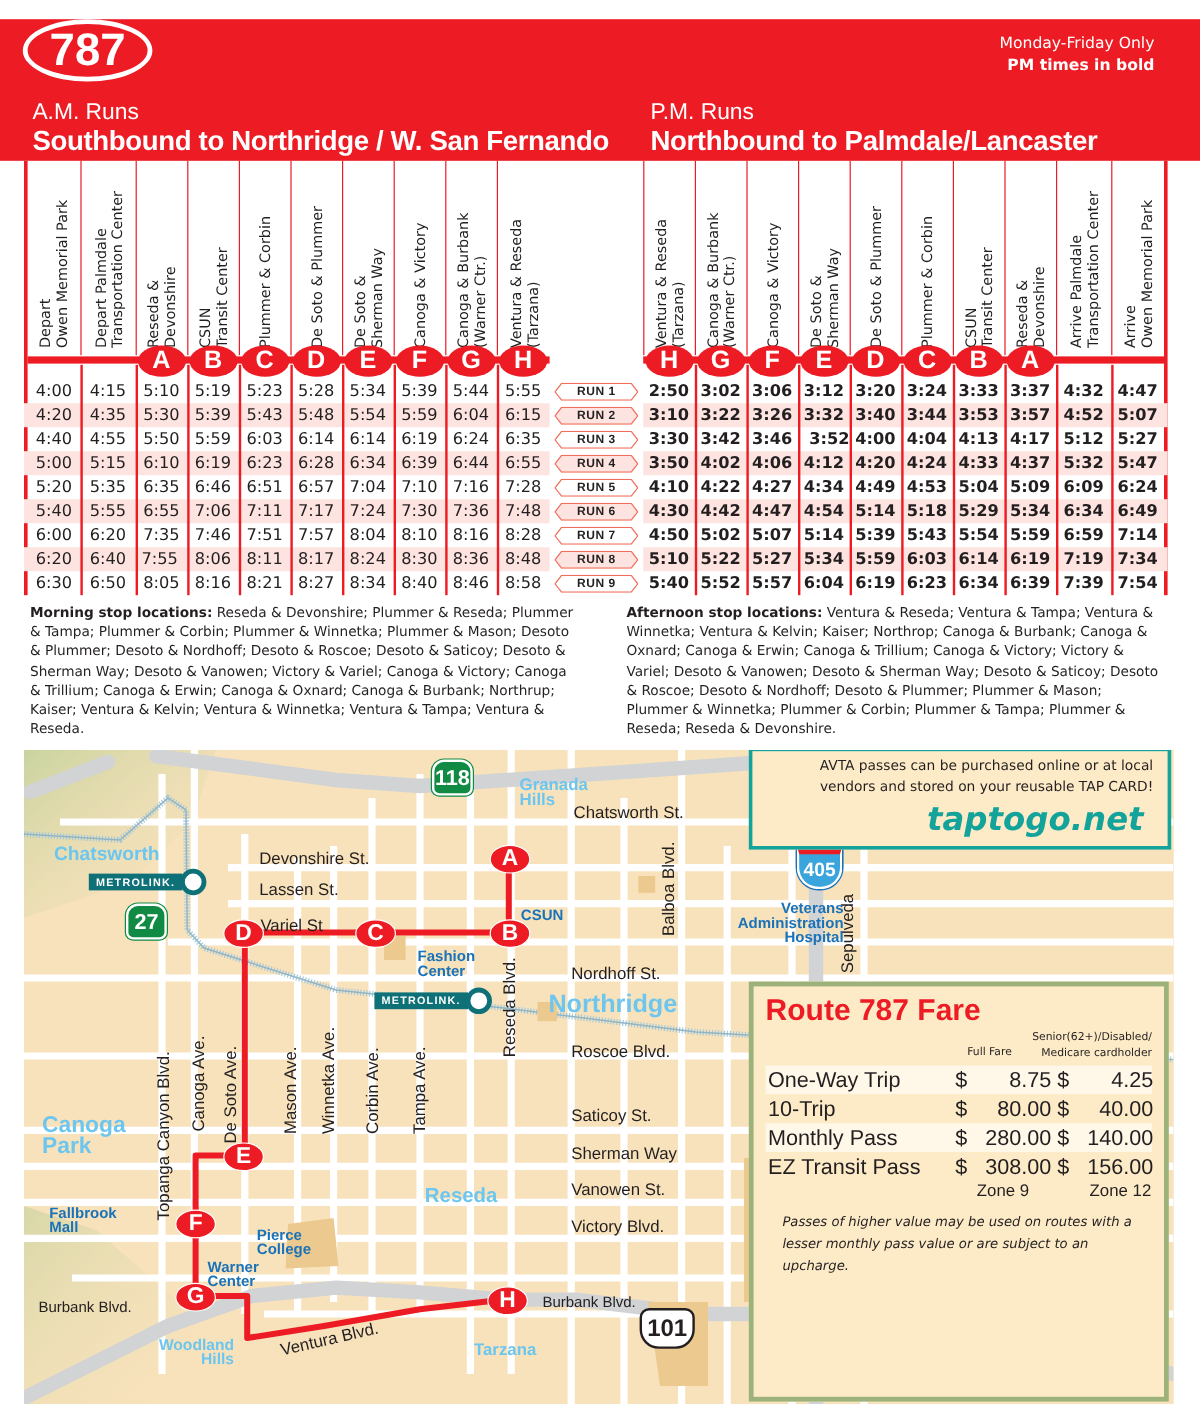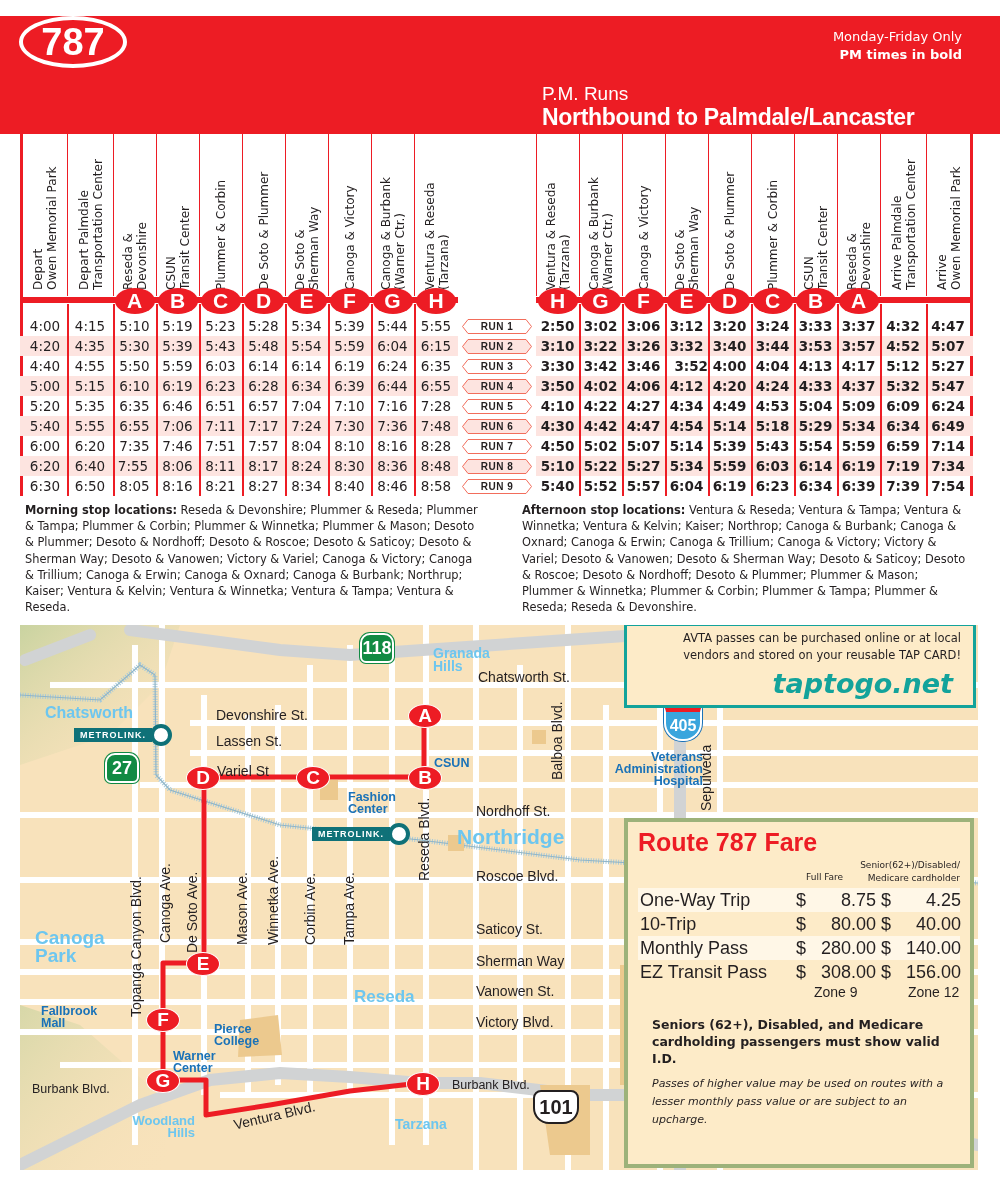--- a/index.html
+++ b/index.html
@@ -79,20 +79,24 @@
   .fare-note2 { margin-top: 8px; font-family: "DejaVu Sans", sans-serif; font-style: italic; font-size: 11px; line-height: 18px; padding-left: 14px; }
 </style>
 </head>
 <body>
 
 <div class="header">
   <div class="route-badge">787</div>
   <div class="service-note">
     <div>Monday-Friday Only</div>
     <div class="b">PM times in bold</div>
+  </div>
+  <div class="dir-block dir-am">
+    <div class="runs">A.M. Runs</div>
+    <div class="dest">Southbound to Northridge / W. San Fernando</div>
   </div>
   <div class="dir-block dir-pm">
     <div class="runs">P.M. Runs</div>
     <div class="dest">Northbound to Palmdale/Lancaster</div>
   </div>
 </div>
 
 <div class="tt tt-am" id="tt-am">
     <div class="tt-frame" style="left: 0px;"></div>
     <div class="red-rule" style="left: 3px; width: 435px;"></div>
@@ -659,16 +663,15 @@
           <span class="sen">
             <span class="d">$</span>
             <span class="v">156.00</span>
           </span>
         </div>
       </div>
     <div class="zones">
       <span class="z1">Zone 9</span>
       <span class="z2">Zone 12</span>
     </div>
-    <div class="fare-note">Seniors (62+), Disabled, and Medicare cardholding passengers must show valid I.D.</div>
     <div class="fare-note2">Passes of higher value may be used on routes with a lesser monthly pass value or are subject to an upcharge.</div>
   </div>
 </div>
 
 </body></html>

